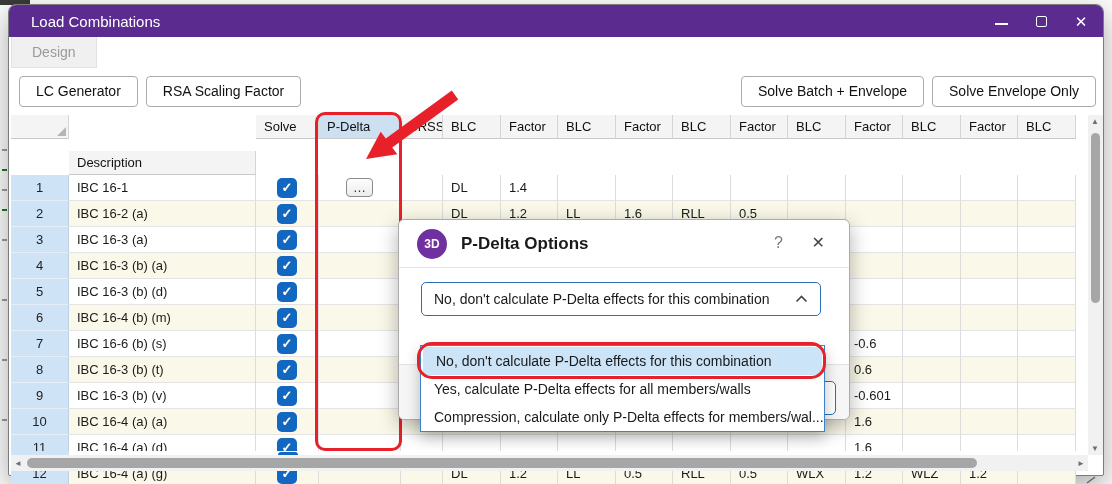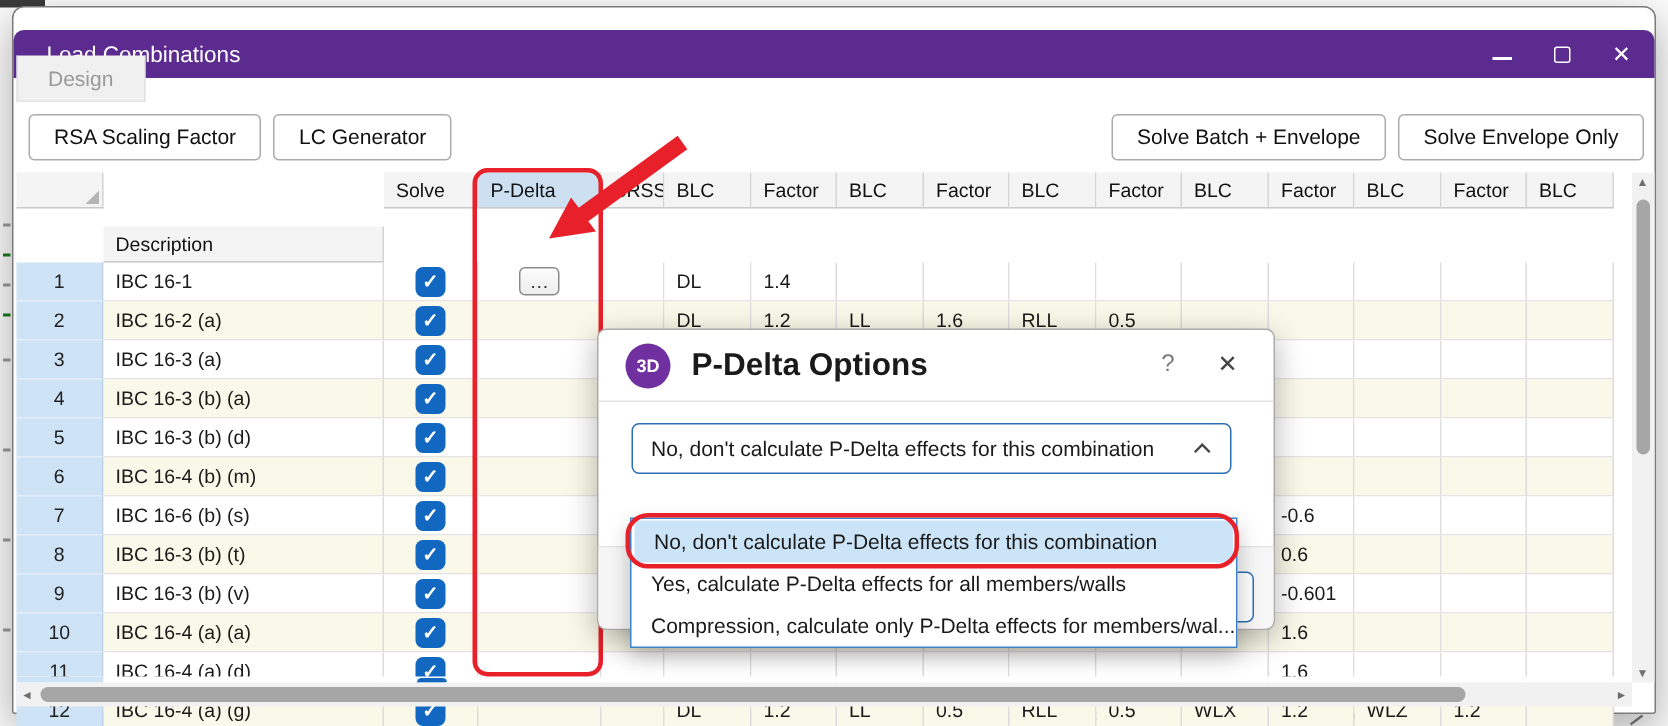--- a/index.html
+++ b/index.html
@@ -7,21 +7,21 @@
     font-family:"Liberation Sans", sans-serif; background:#fbfbfb; }
 
   
   .bg-frag { position:absolute; z-index:0; }
 
   
   .window { position:absolute; left:8px; top:4px; width:1096px; height:472px;
     background:#fff; border:1px solid #7b7b7b; border-radius:8px 8px 2px 2px;
     box-shadow:0 10px 28px rgba(0,0,0,.32); z-index:1; }
 
-  .titlebar { position:absolute; left:0; top:15px; right:0; height:32px;
+  .titlebar { position:absolute; left:0; top:0; right:0; height:32px;
     background:var(--titlebar,#5b2b8f); border-radius:7px 7px 0 0;
     display:flex; align-items:center; padding-left:22px; }
   .titlebar .title { color:#fff; font-size:15px; }
   .win-controls { position:absolute; right:14px; top:0; height:32px;
     display:flex; align-items:center; gap:24px; }
   .wc { color:#fff; width:16px; height:16px; display:flex; align-items:center;
     justify-content:center; cursor:pointer; }
   .wc-min { width:13px; height:2px; background:#fff; align-self:center; margin-top:6px; }
   .wc-max { width:11px; height:11px; border:1.6px solid #fff; border-radius:2px; }
   .wc-close { font-size:15px; line-height:1; }
@@ -96,21 +96,21 @@
   
   .dialog { position:absolute; left:398px; top:219px; width:452px; height:201px;
     background:#fff; border:1px solid #ababab; border-radius:6px;
     box-shadow:0 6px 20px rgba(0,0,0,.3); z-index:4; }
   .dlg-head { position:absolute; left:0; top:0; right:0; height:48px;
     border-bottom:1px solid #e3e3e3; display:flex; align-items:center;
     padding-left:18px; }
   .dlg-logo { width:30px; height:30px; border-radius:50%; background:#7030a0;
     color:#fff; font-size:12px; font-weight:bold; display:flex; align-items:center;
     justify-content:center; }
-  .dlg-title { font-size:21px; font-weight:bold; color:#1a1a1a; margin-left:14px; }
+  .dlg-title { font-size:17px; font-weight:bold; color:#1a1a1a; margin-left:14px; }
   .dlg-help { position:absolute; right:66px; top:14px; color:#7a7a7a; font-size:16px;
     cursor:pointer; }
   .dlg-close { position:absolute; right:24px; top:13px; color:#444; font-size:16px;
     cursor:pointer; }
   .combo { position:absolute; left:22px; top:62px; width:400px; height:34px;
     border:1.5px solid #2b6fb5; border-radius:5px; background:#fff; display:flex;
     align-items:center; padding:0 12px; font-size:14px; color:#1a1a1a; cursor:pointer; }
   .combo .combo-text { flex:1; overflow:hidden; white-space:nowrap; }
   .dlg-footer { position:absolute; left:0; bottom:0; right:0; height:55px;
     background:#f6f6f6; border-top:1px solid #e3e3e3; border-radius:0 0 6px 6px; }
@@ -185,24 +185,24 @@
   </div>
 
   <div class="tabs">
     <div class="tab inactive">
       <span>Design</span>
     </div>
   </div>
 
   <div class="toolbar">
     <div class="btn">
-        <span>RSA Scaling Factor</span>
+        <span>LC Generator</span>
       </div>
     <div class="btn">
-        <span>LC Generator</span>
+        <span>RSA Scaling Factor</span>
       </div>
     <div class="spacer"></div>
     <div class="btn">
         <span>Solve Batch + Envelope</span>
       </div>
     <div class="btn">
         <span>Solve Envelope Only</span>
       </div>
   </div>
 

